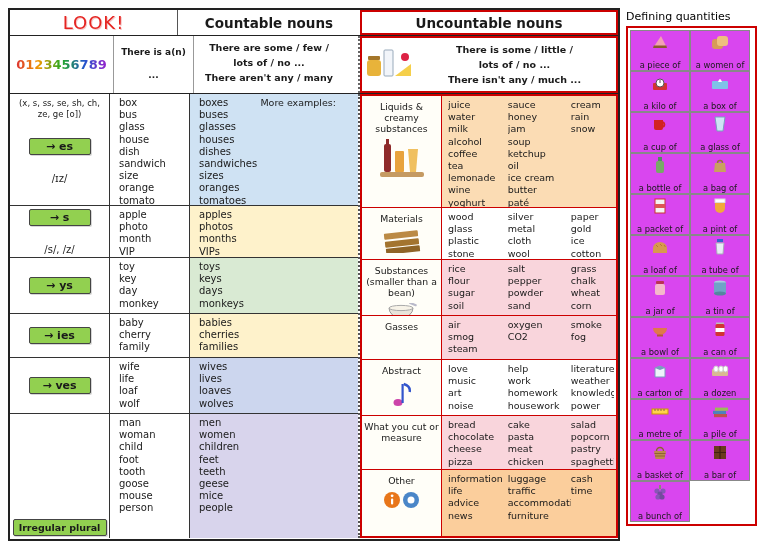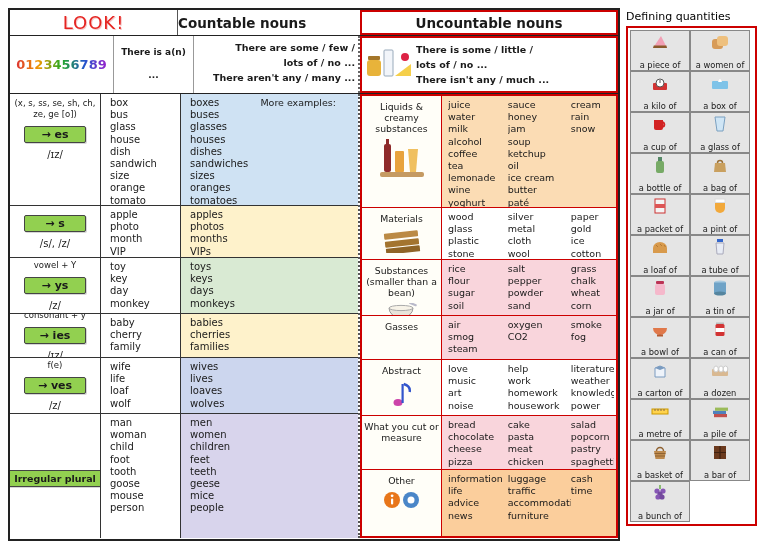--- a/index.html
+++ b/index.html
@@ -4,47 +4,47 @@
 <style>
   *{margin:0;padding:0;box-sizing:border-box}
   html,body{width:761px;height:545px;background:#fff;font-family:"DejaVu Sans",sans-serif;color:#1a1a1a}
   .page{display:flex;padding:8px 4px 4px 8px;gap:6px;height:100%}
   .main{width:612px;min-width:612px;border:2px solid #222;background:#fff}
 
   
   .title-row{display:flex;height:26px;border-bottom:1px solid #222}
   .look-cell{width:168px;display:flex;align-items:center;justify-content:center;border-right:1px solid #555}
   .look{color:#e52421;font-weight:normal;font-size:18px;letter-spacing:1px;text-shadow:1px 1px 0 #f6c9c9}
-  .ct-cell{width:182px;display:flex;align-items:center;justify-content:flex-start}
+  .ct-cell{width:182px;display:flex;align-items:center;justify-content:center}
   .ct-title,.ut-title{font-weight:bold;font-size:13.5px}
   .ut-cell{flex:1;display:flex;align-items:center;justify-content:center;border:2px solid #cc0000}
 
   
   .usage-row{display:flex;height:58px;border-bottom:1px solid #222}
   .num-cell{width:104px;border-right:1px solid #999;display:flex;align-items:center;justify-content:center;overflow:hidden}
   .numbers{font-weight:bold;font-size:13px;color:#d33}
   @supports (-webkit-background-clip: text){
     .numbers{background:linear-gradient(90deg,#d33,#e90,#2a2,#25c,#92c);-webkit-background-clip:text;color:transparent}
   }
   .us-cell{width:80px;border-right:1px solid #999;font-size:9px;font-weight:bold;padding:5px 1px;line-height:23px;white-space:pre-line;text-align:center;overflow:hidden}
-  .up-cell{width:166px;border-right:2px dotted #666;font-size:9.5px;font-weight:bold;padding:4px 3px 0 4px;line-height:15px;white-space:pre-line;text-align:right;overflow:hidden}
+  .up-cell{width:166px;border-right:2px dotted #666;font-size:9.5px;font-weight:bold;padding:4px 18px 0 4px;line-height:15px;white-space:pre-line;text-align:center;overflow:hidden}
   .uu-cell{flex:1;border:2px solid #cc0000;display:flex;align-items:center;gap:3px;padding:2px 3px;overflow:hidden}
-  .uu-text{font-size:9.5px;font-weight:bold;line-height:15px;white-space:pre-line;text-align:left;flex:1}
+  .uu-text{font-size:9.5px;font-weight:bold;line-height:15px;white-space:pre-line;text-align:center;flex:1}
 
   
   .body{display:flex}
   .countable-body{width:350px;border-right:2px dotted #555}
   .uncountable-body{flex:1;border:2px solid #cc0000}
 
   .c-row{display:flex;border-bottom:1px solid #333;overflow:hidden}
   .c-row:last-child{border-bottom:none}
   .ch1{height:112px}.ch2{height:52px}.ch3{height:56px}.ch4{height:44px}.ch5{height:56px}.ch6{height:124px}
-  .rule-cell{width:91px;border-right:1px solid #333;display:flex;flex-direction:column;align-items:center;justify-content:center;gap:6px;padding:2px;overflow:hidden}
+  .rule-cell{width:100px;border-right:1px solid #333;display:flex;flex-direction:column;align-items:center;justify-content:center;gap:18px;padding:2px;overflow:hidden}
   .c1 .rule-cell{justify-content:flex-start;padding-top:4px}
-  .c6 .rule-cell{justify-content:center;padding-top:7px}
+  .c6 .rule-cell{justify-content:flex-end;padding-top:7px}
   .rule-text{font-size:8.5px;text-align:center;line-height:11px}
   .badge{background:#92d050;border:1px solid #444;font-weight:bold;font-size:11px;padding:1px 6px;min-width:62px;text-align:center;border-radius:2px;box-shadow:1px 1px 0 #9996}
   .badge-wide{font-size:9.5px;min-width:94px;padding:2px 4px}
   .phon{font-size:10px}
   .sing-cell{width:80px;border-right:1px solid #333;padding:3px 0 0 9px;font-size:10px;line-height:12.2px;white-space:pre-line;overflow:hidden}
   .plur-cell{flex:1;position:relative;overflow:hidden}
   .plur-text{padding:3px 0 0 9px;font-size:10px;line-height:12.2px;white-space:pre-line}
   .more-label{position:absolute;top:3px;right:22px;font-size:9.5px}
   .c1 .plur-cell{background:#cfe2f3}
   .c2 .plur-cell{background:#fef2cb}
@@ -65,21 +65,21 @@
   .u3 .words-cell{background:#f9d5dc}
   .u4 .words-cell{background:#f9d5dc}
   .u6 .words-cell{background:#f9d5dc}
   .u7 .words-cell{background:#fbce9c}
 
   
   .sidebar{flex:1;display:flex;flex-direction:column;padding-top:2px}
   .sb-title{font-size:11px;color:#000;margin-bottom:3px;white-space:nowrap}
   .q-box{border:2px solid #cc0000;padding:2px;background:#fff}
   .q-grid{display:grid;grid-template-columns:repeat(2,60px)}
-  .q-cell{border:1px solid #888;height:41px;display:flex;flex-direction:column;align-items:center;justify-content:center;gap:8px;background:#e5e5e5;overflow:hidden}
+  .q-cell{border:1px solid #888;height:41px;display:flex;flex-direction:column;align-items:center;justify-content:center;gap:8px;background:#d946ef;overflow:hidden}
   .q-icon{width:20px;height:20px;flex:none}
   .q-label{font-size:8.3px;white-space:nowrap}
   .cat-icon{flex:none}
 </style>
 </head>
 <body>
 
 <div class="page">
   <div class="main">
 

